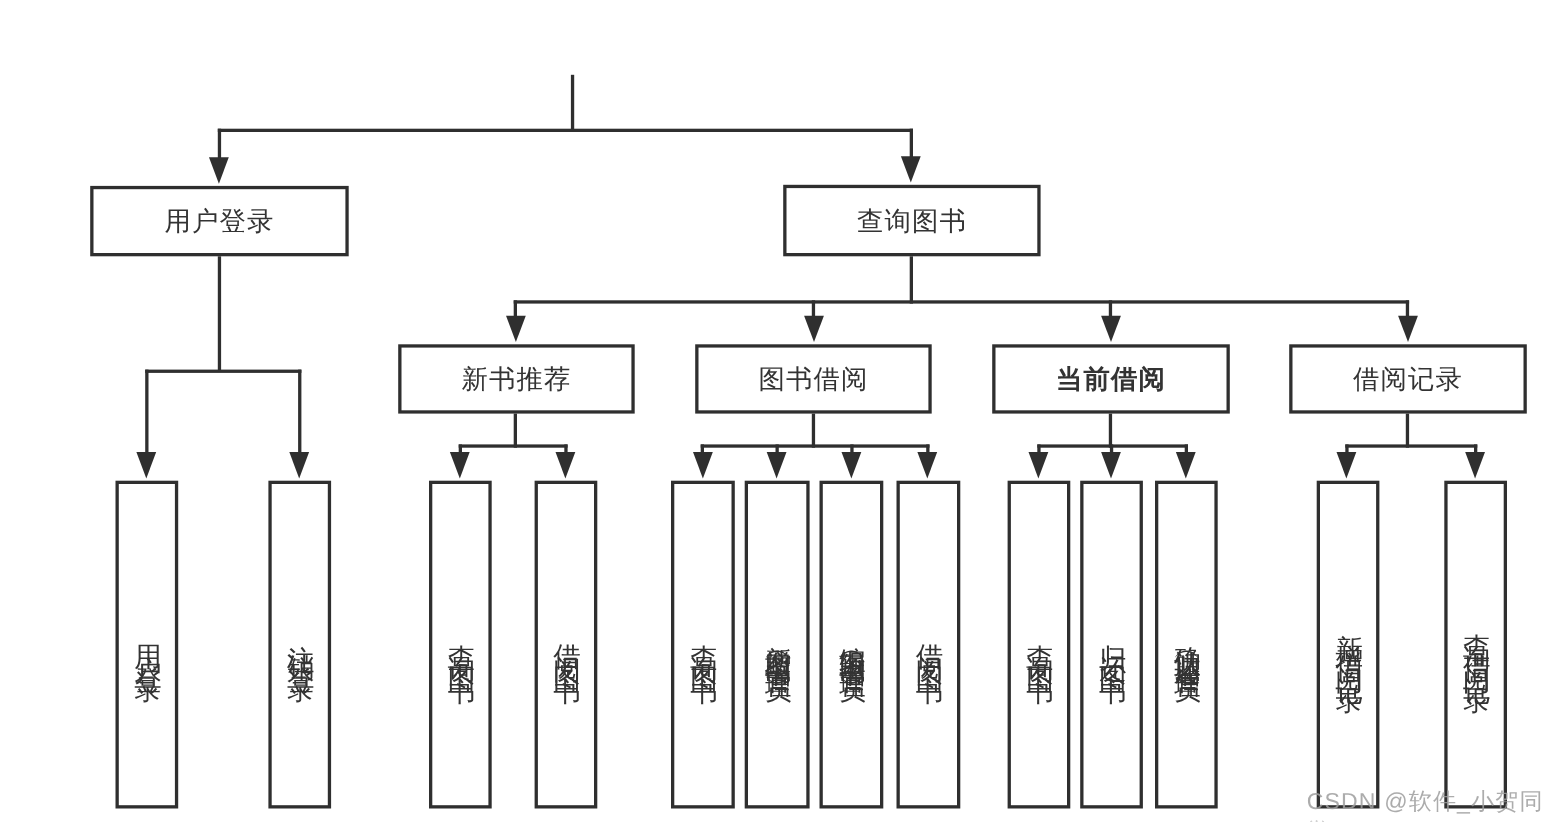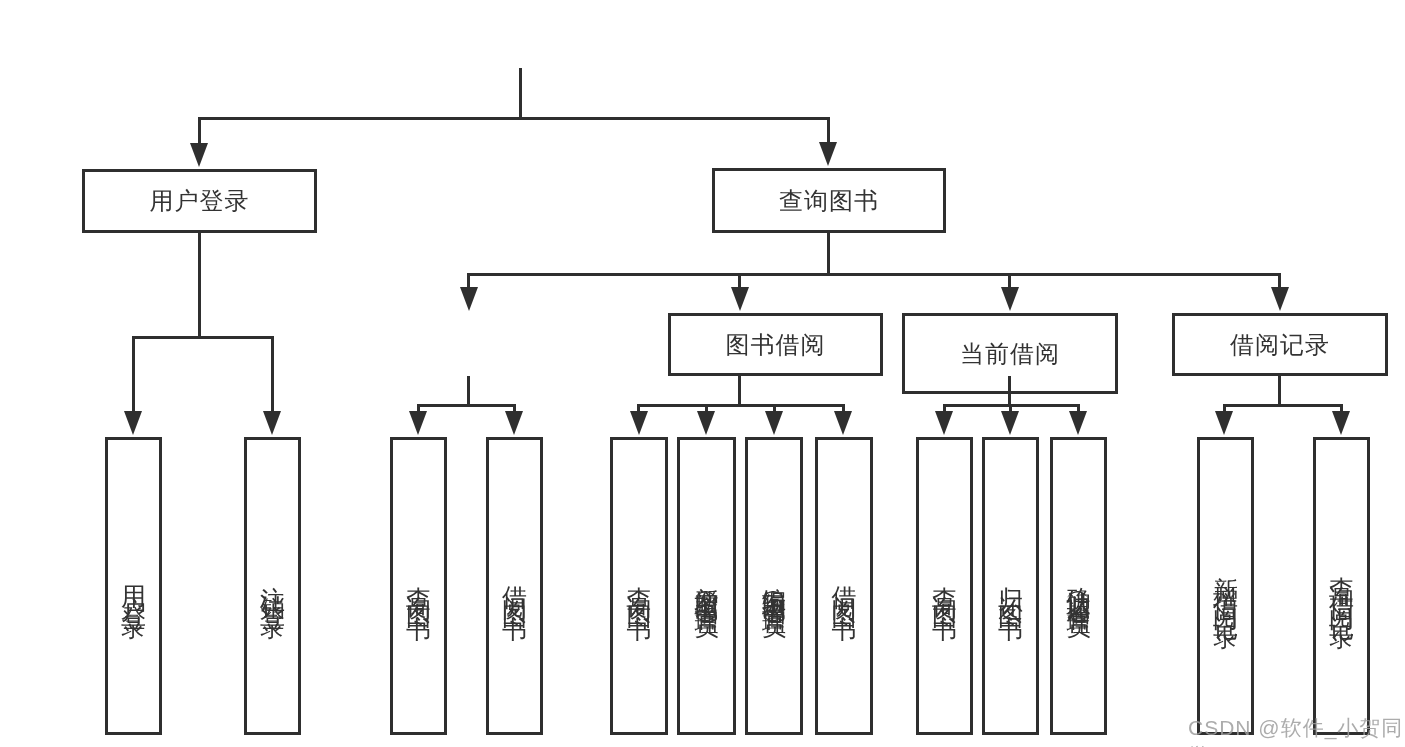--- a/index.html
+++ b/index.html
@@ -62,22 +62,23 @@
 </style>
 </head>
 <body>
 
 <div id="canvas">
 
 
   <div class="node" style="left:82px; top:169px; width:235px; height:64px;">用户登录</div>
   <div class="node" style="left:712px; top:168px; width:234px; height:65px;">查询图书</div>
 
-  <div class="node" style="left:668px; top:313px; width:215px; height:63px;">图书借阅</div>
-  <div class="node" style="left:902px; top:313px; width:216px; height:81px;">当前借阅</div>
+  <div class="node" style="left:362px; top:313px; width:215px; height:63px;">新书推荐</div>
+  <div class="node" style="left:632px; top:313px; width:215px; height:63px;">图书借阅</div>
+  <div class="node" style="left:902px; top:313px; width:216px; height:63px;font-weight:bold;">当前借阅</div>
   <div class="node" style="left:1172px; top:313px; width:216px; height:63px;">借阅记录</div>
 
   <div class="node leaf" style="left:105px; top:437px; width:57px; height:298px;">用户登录</div>
   <div class="node leaf" style="left:244px; top:437px; width:57px; height:298px;">注销登录</div>
 
   <div class="node leaf" style="left:390px; top:437px; width:57px; height:298px;">查询图书</div>
   <div class="node leaf" style="left:486px; top:437px; width:57px; height:298px;">借阅图书</div>
 
   <div class="node leaf" style="left:610px; top:437px; width:58px; height:298px;">查询图书</div>
   <div class="node leaf long" style="left:677px; top:437px; width:59px; height:298px;">新增图书（管理员）</div>

